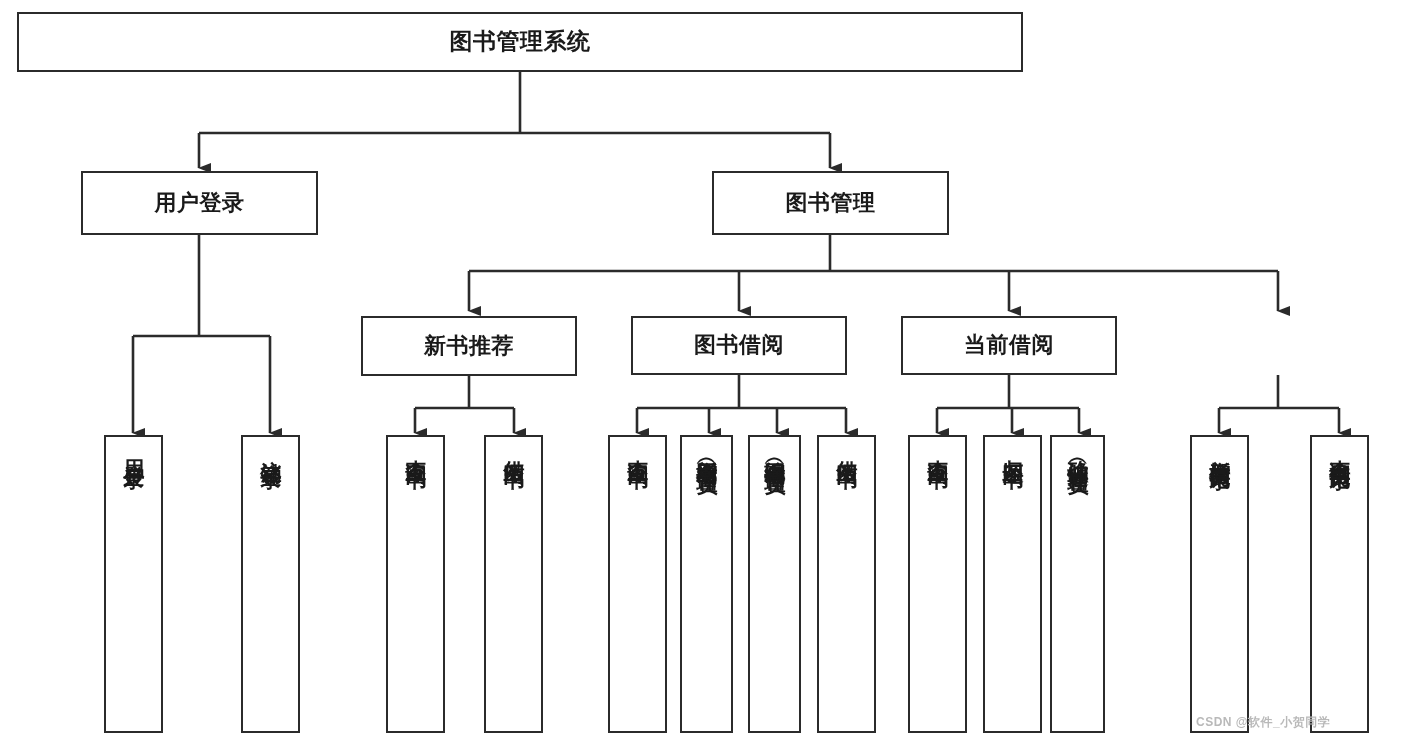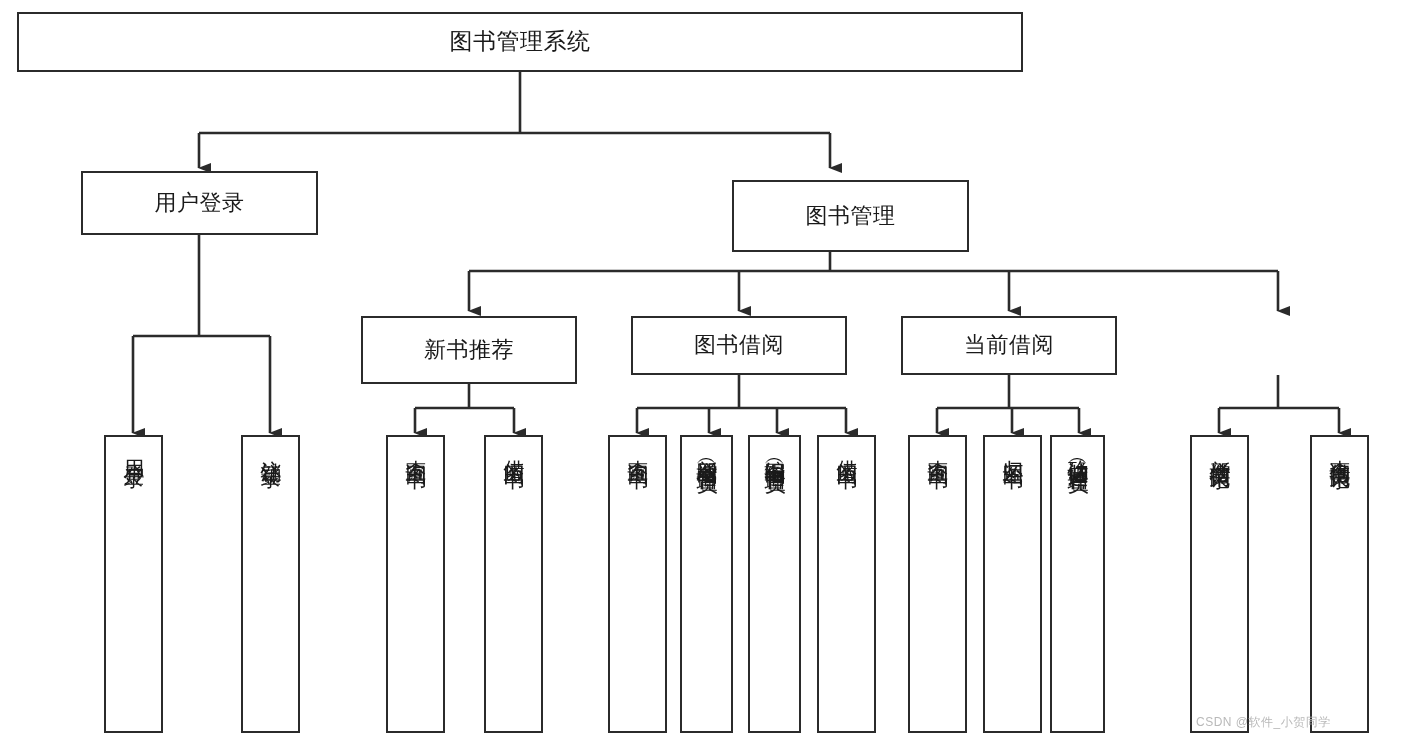--- a/index.html
+++ b/index.html
@@ -10,20 +10,21 @@
   }
   body {
     font-family: "Liberation Sans", "DejaVu Sans", sans-serif;
   }
   #canvas {
     position: relative;
     width: 1405px;
     height: 747px;
     background: #ffffff;
     overflow: hidden;
+    font-weight: bold;
   }
   svg.wires {
     position: absolute;
     left: 0;
     top: 0;
     width: 1405px;
     height: 747px;
     pointer-events: none;
   }
   .node {
@@ -132,25 +133,25 @@
     </g>
   </svg>
 
   <div class="node horiz root" style="left:17px; top:12px; width:1006px; height:60px;">
     <span class="lbl">图书管理系统</span>
   </div>
 
   <div class="node horiz" style="left:81px; top:171px; width:237px; height:64px;">
     <span class="lbl">用户登录</span>
   </div>
-  <div class="node horiz" style="left:712px; top:180px; width:237px; height:72px;margin-left:20px;">
+  <div class="node horiz" style="left:712px; top:171px; width:237px; height:64px;">
     <span class="lbl">图书管理</span>
   </div>
 
-  <div class="node horiz" style="left:361px; top:316px; width:216px; height:68px;">
+  <div class="node horiz" style="left:361px; top:316px; width:216px; height:60px;">
     <span class="lbl">新书推荐</span>
   </div>
   <div class="node horiz" style="left:901px; top:316px; width:216px; height:59px;">
     <span class="lbl">当前借阅</span>
   </div>
   <div class="node horiz" style="left:631px; top:316px; width:216px; height:59px;">
     <span class="lbl">图书借阅</span>
   </div>
 
   <div class="node vert" style="left:104px; top:435px; width:59px; height:298px;">

